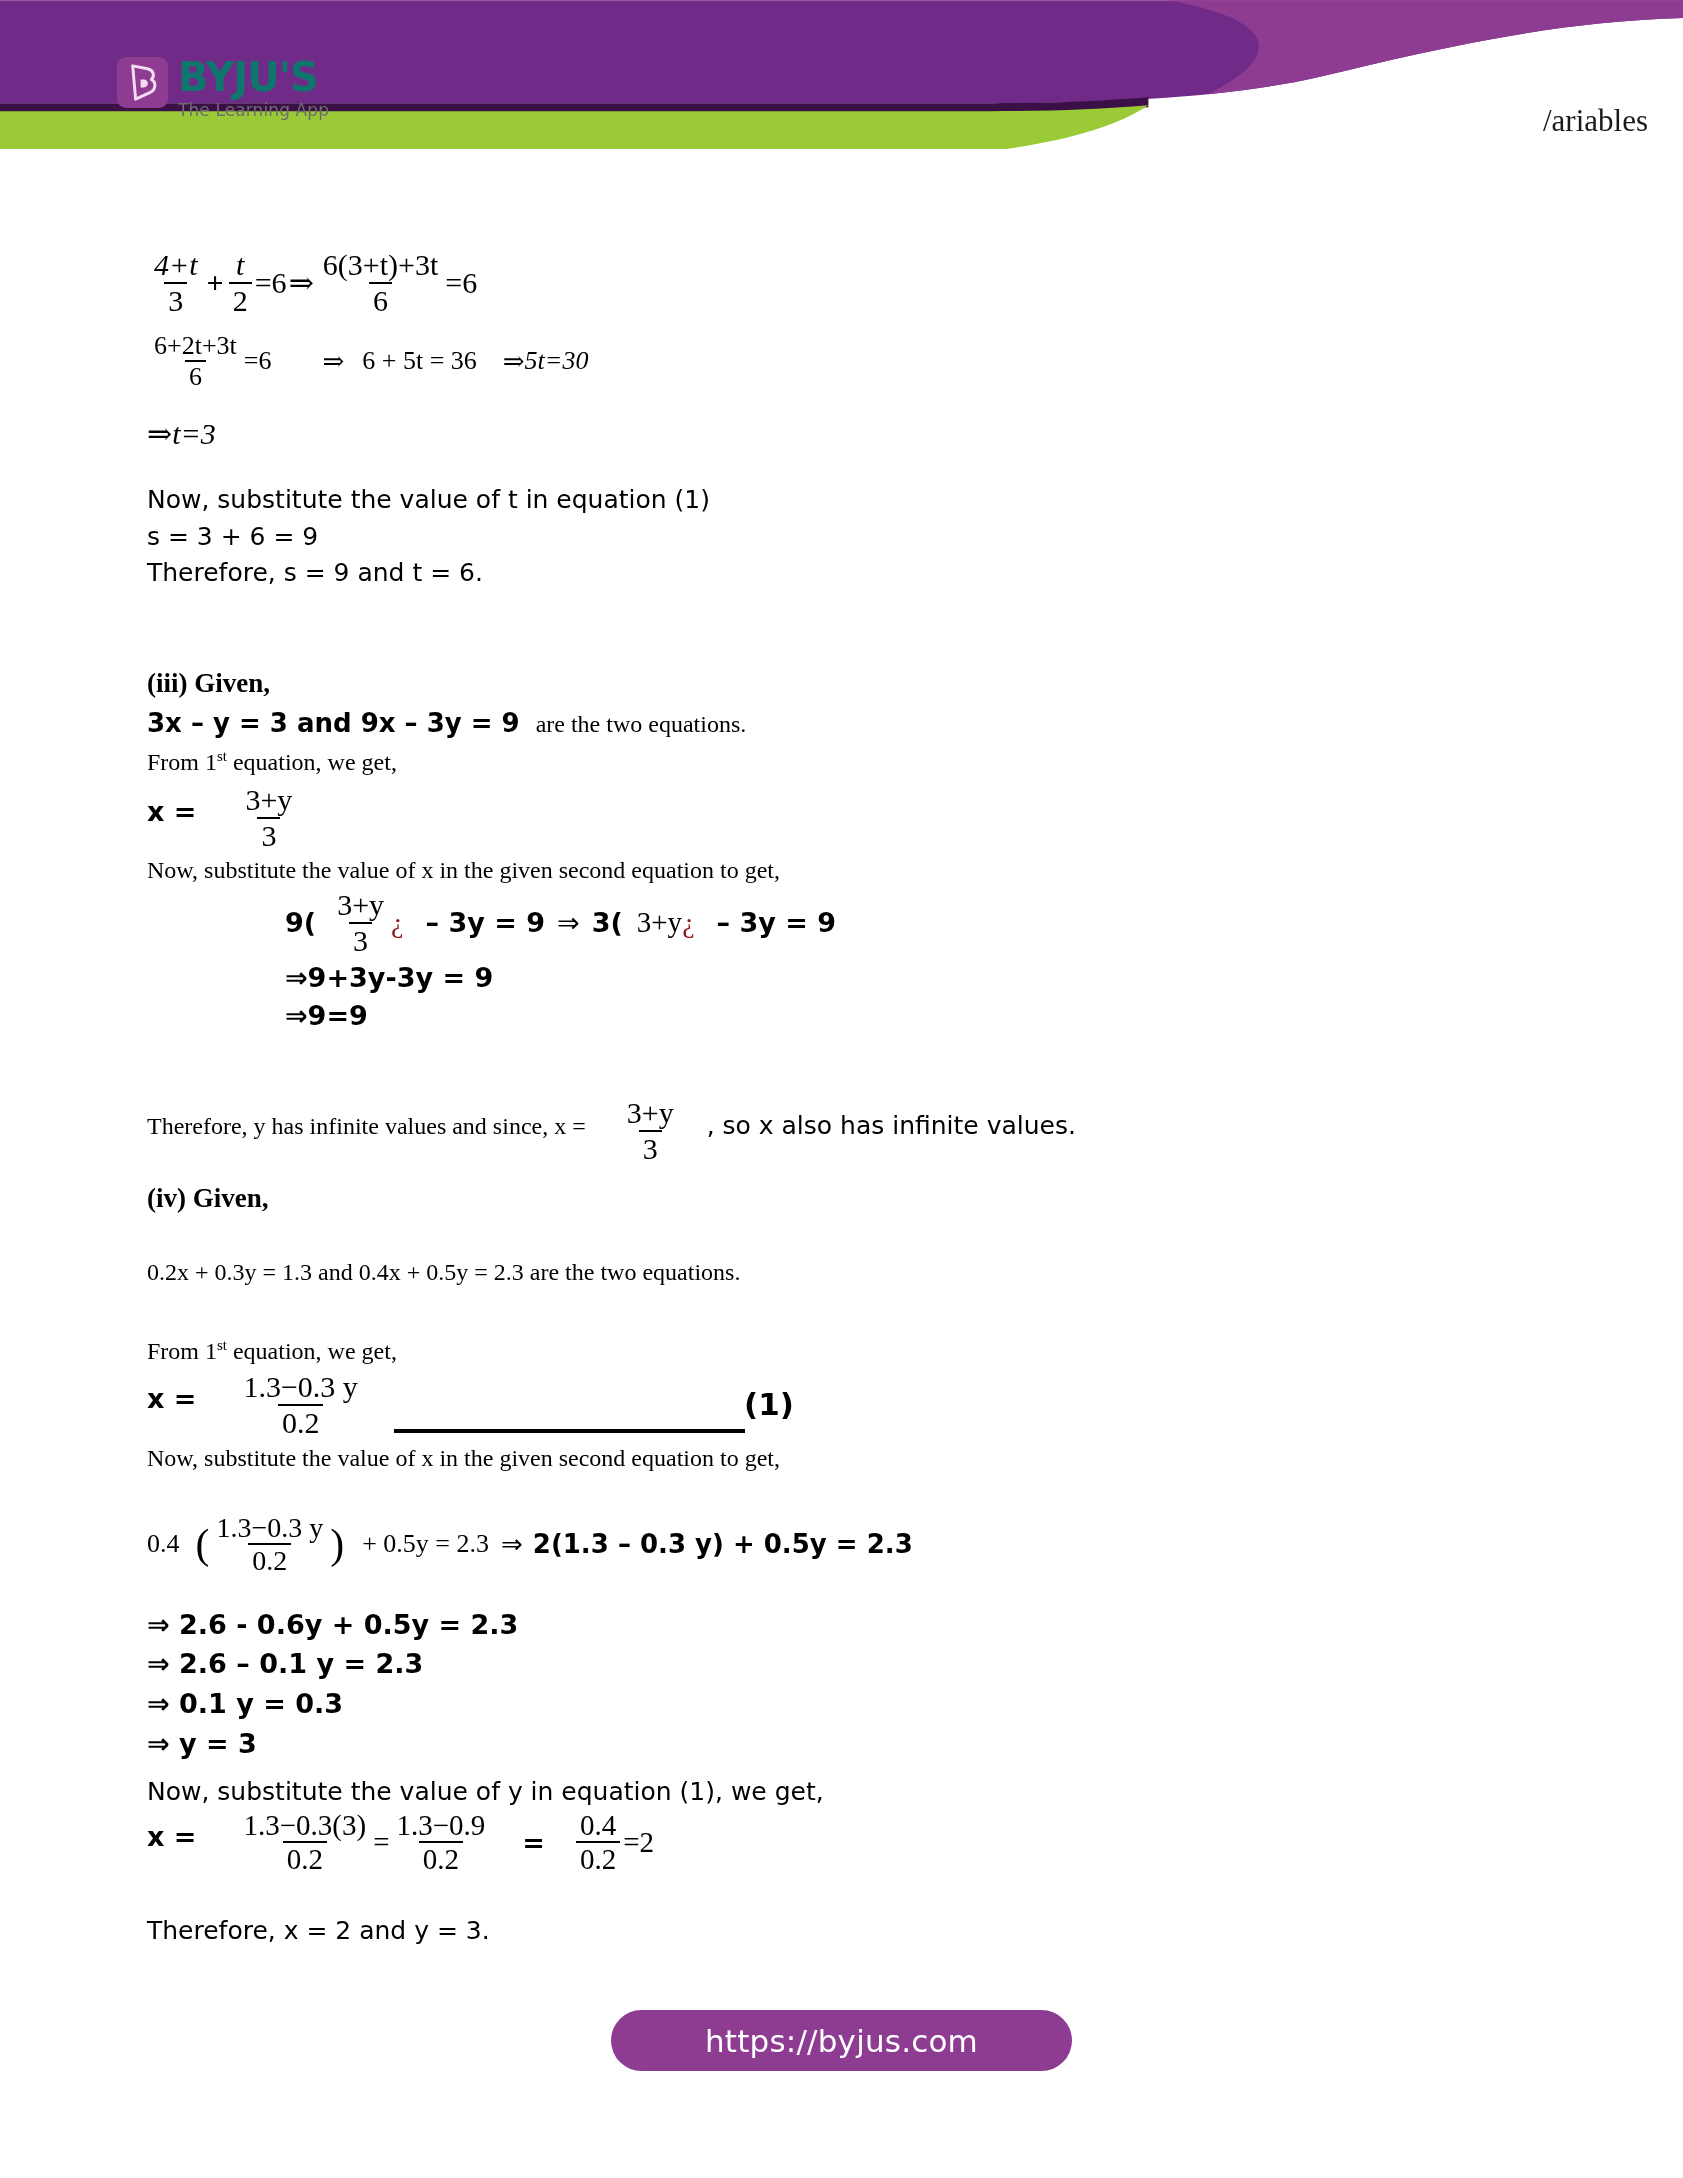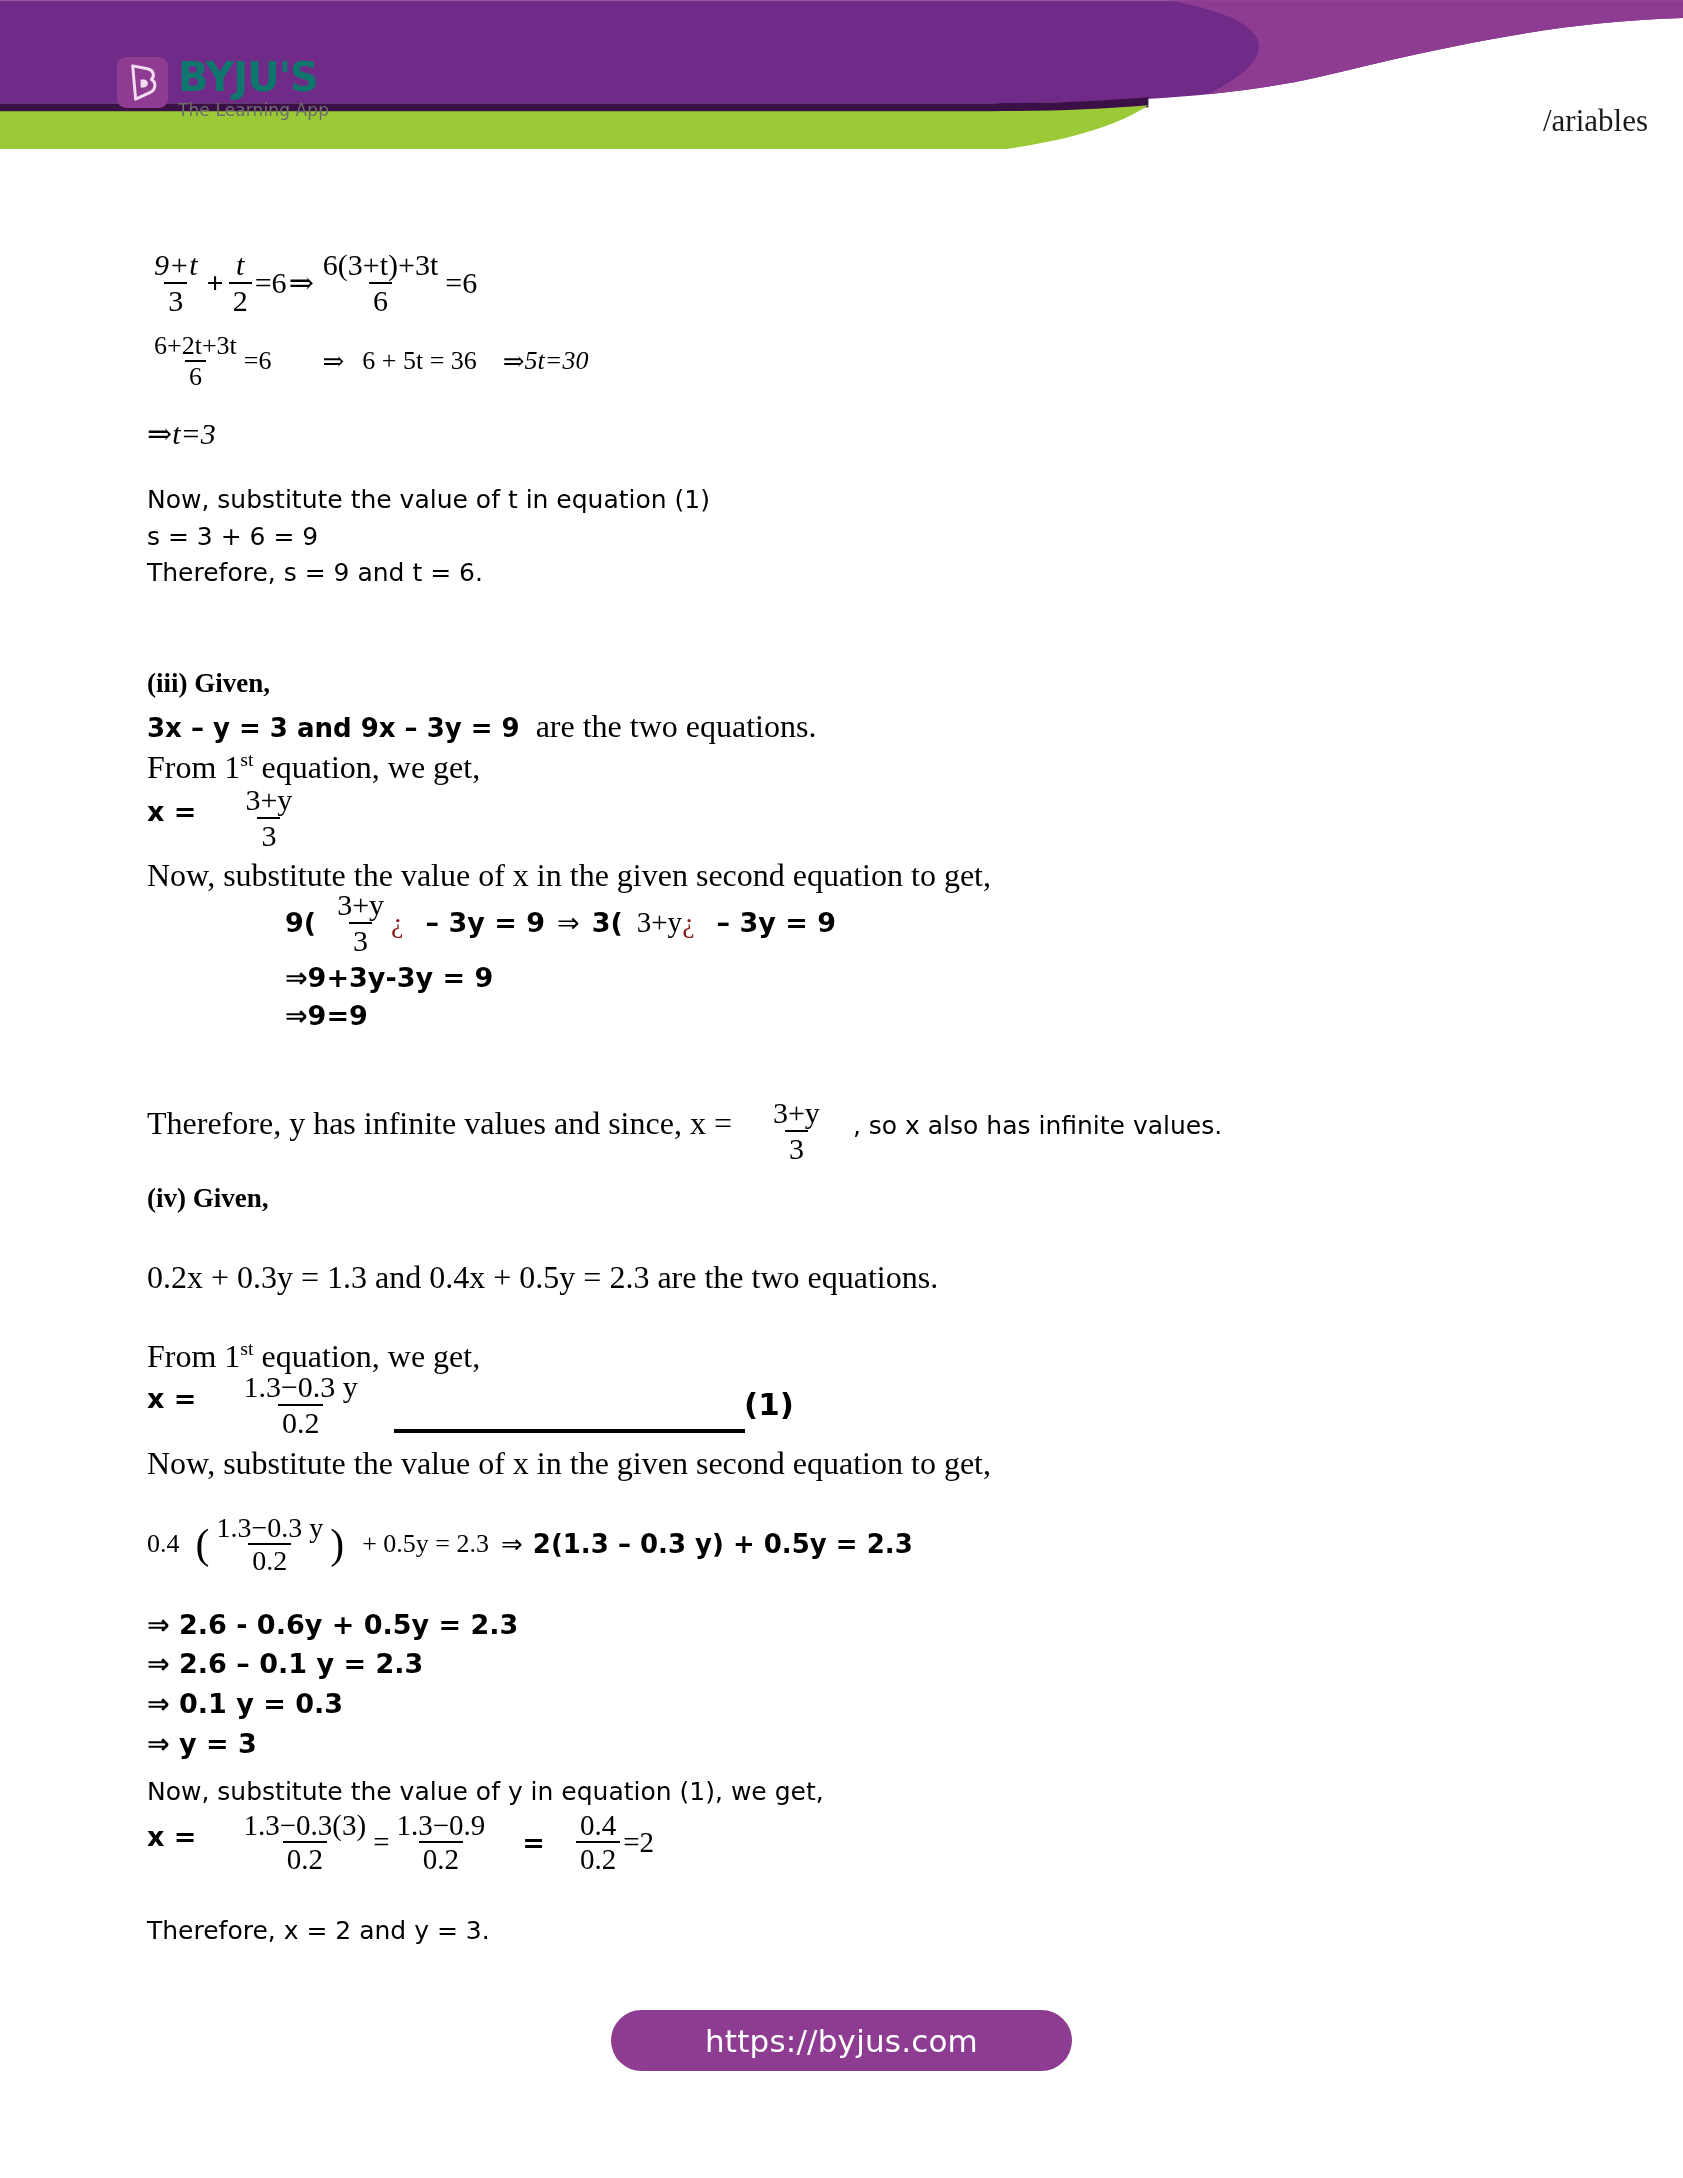--- a/index.html
+++ b/index.html
@@ -77,21 +77,21 @@
   #content {
     position: absolute;
     left: 0; top: 0;
     width: 1683px;
   }
   .blk { position: absolute; white-space: nowrap; }
   .sans    { font-family: "DejaVu Sans", "Liberation Sans", sans-serif; }
   .bold    { font-weight: bold; }
 
   .t-sans-24  { font-family: "DejaVu Sans", "Liberation Sans", sans-serif; font-size: 25px; }
-  .t-serif-26 { font-family: "Liberation Serif", "DejaVu Serif", serif; font-size: 32px; }
+  .t-serif-26 { font-family: "Liberation Serif", "DejaVu Serif", serif; font-size: 24px; }
   .t-serif-27b{ font-family: "Liberation Serif", "DejaVu Serif", serif; font-size: 27px; font-weight: bold; }
 
   
   .mrow {
     display: inline-flex;
     align-items: center;
     vertical-align: middle;
     white-space: nowrap;
   }
   .frac {
@@ -167,21 +167,21 @@
   </div>
 </div>
 
 <div id="running-head">/ariables</div>
 
 <div id="content">
 
   <div class="blk" style="left:147px; top:249px;">
     <span class="mrow mserif" style="font-size:30px;">
       <span class="frac">
-        <span class="num mi">9+t</span>
+        <span class="num mi">4+t</span>
         <span class="den">3</span>
       </span>
       <span class="op bold">+</span>
       <span class="frac">
         <span class="num mi">t</span>
         <span class="den">2</span>
       </span>
       <span>=6</span>
       <span class="op">⇒</span>
       <span class="frac">

